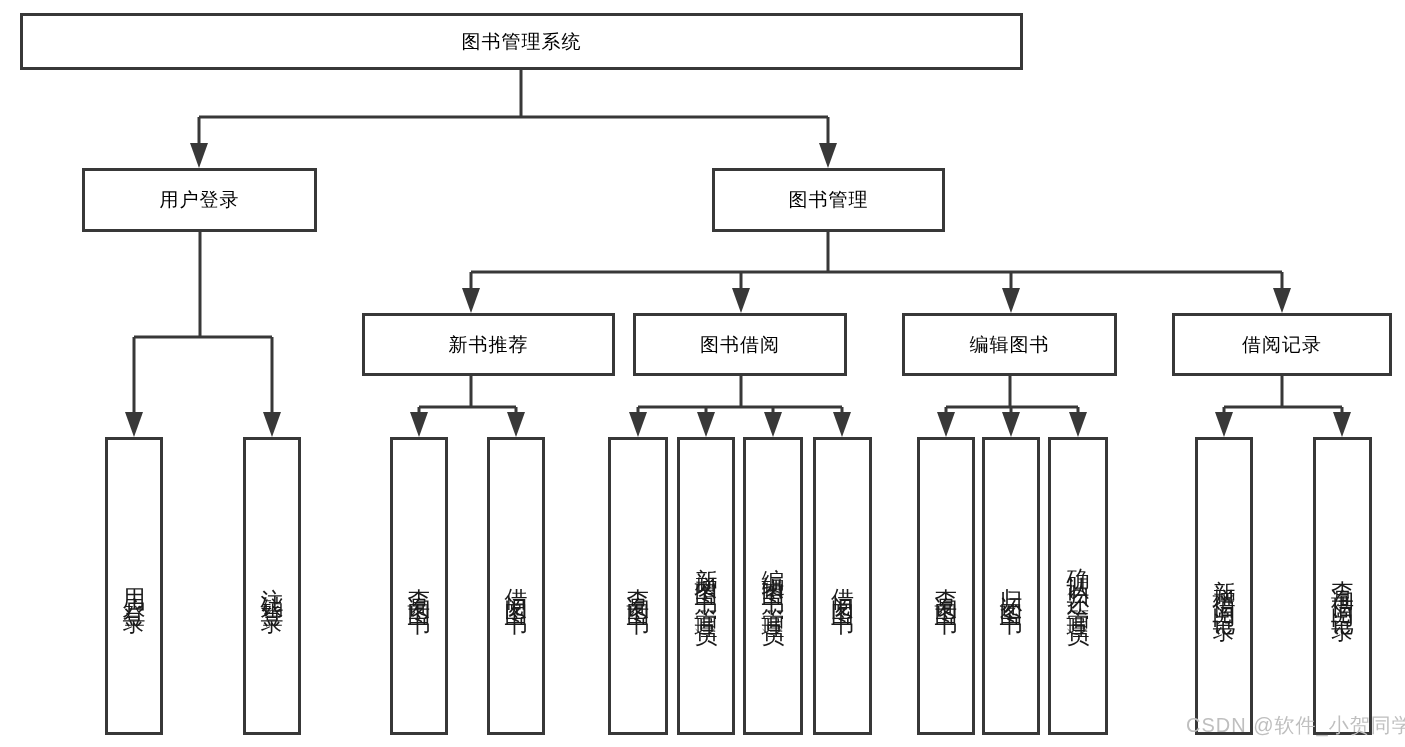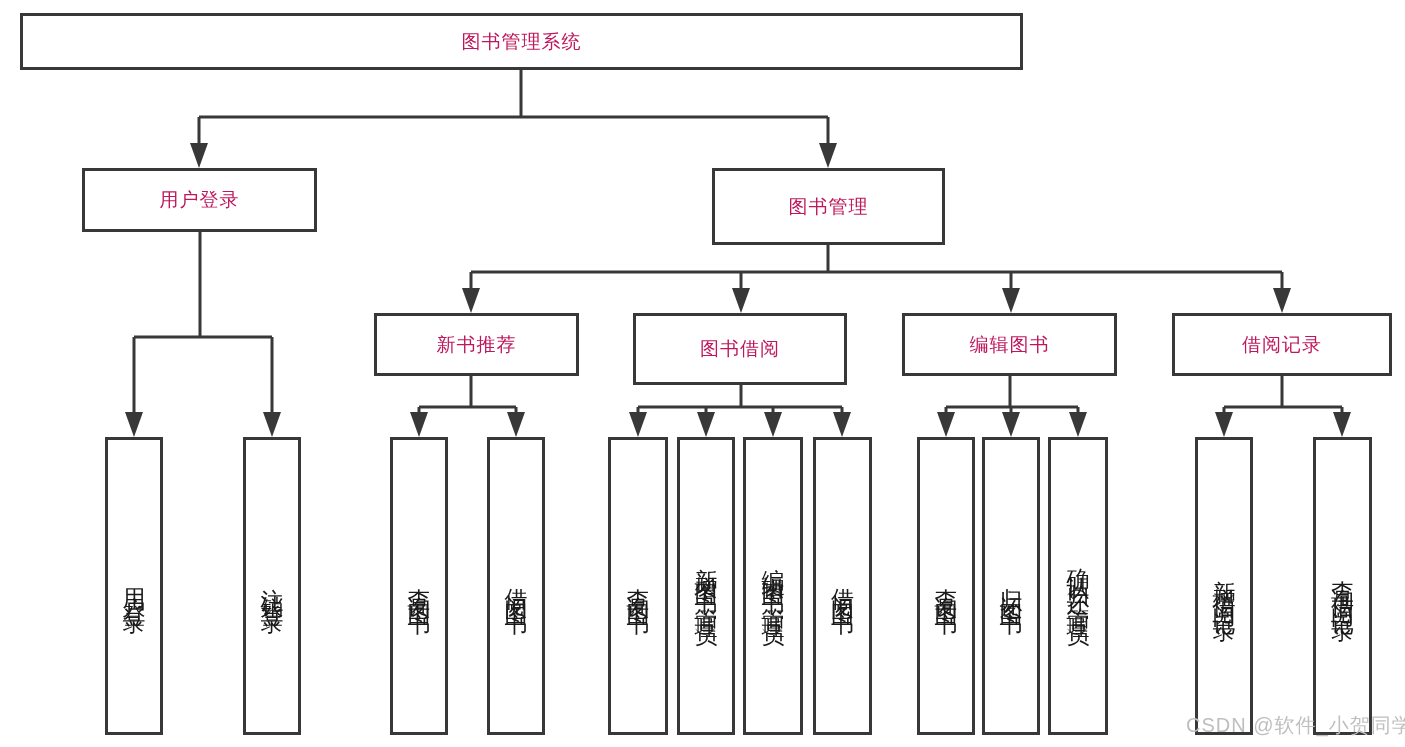--- a/index.html
+++ b/index.html
@@ -16,21 +16,21 @@
     box-sizing:border-box;
     border:3px solid #383838;
     background:#ffffff;
     display:flex;
     align-items:center;
     justify-content:center;
   }
   .hlbl{
     font-size:19px;
     letter-spacing:1px;
-    color:#be185d;
+    color:#000000;
     white-space:nowrap;
   }
   .vlbl{
     writing-mode:vertical-rl;
     text-orientation:mixed;
     font-size:23px;
     letter-spacing:8px;
     color:#1a1a1a;
     line-height:1;
   }
@@ -89,28 +89,28 @@
     </g>
   </svg>
 
   <div class="box" style="left:20px;top:13px;width:1003px;height:57px">
     <span class="hlbl">图书管理系统</span>
   </div>
 
   <div class="box" style="left:82px;top:168px;width:235px;height:64px">
     <span class="hlbl">用户登录</span>
   </div>
-  <div class="box" style="left:712px;top:168px;width:233px;height:77px">
+  <div class="box" style="left:712px;top:168px;width:233px;height:64px">
     <span class="hlbl">图书管理</span>
   </div>
 
-  <div class="box" style="left:374px;top:313px;width:205px;height:63px">
+  <div class="box" style="left:362px;top:313px;width:253px;height:63px">
     <span class="hlbl">新书推荐</span>
   </div>
-  <div class="box" style="left:633px;top:313px;width:214px;height:72px">
+  <div class="box" style="left:633px;top:313px;width:214px;height:63px">
     <span class="hlbl">图书借阅</span>
   </div>
   <div class="box" style="left:902px;top:313px;width:215px;height:63px">
     <span class="hlbl">编辑图书</span>
   </div>
   <div class="box" style="left:1172px;top:313px;width:220px;height:63px">
     <span class="hlbl">借阅记录</span>
   </div>
 
   <div class="box" style="left:105px;top:437px;width:58px;height:298px">

